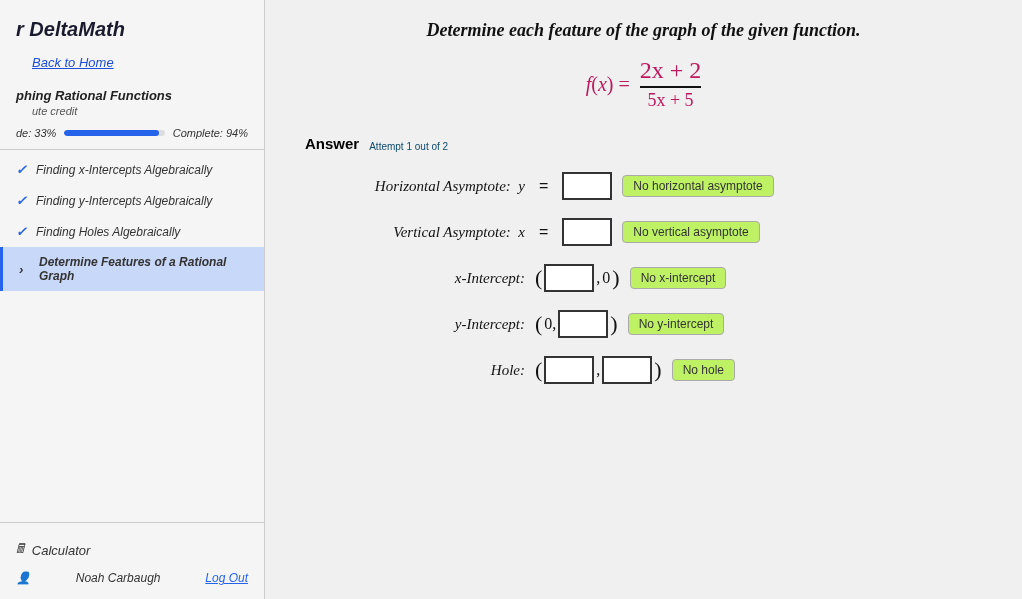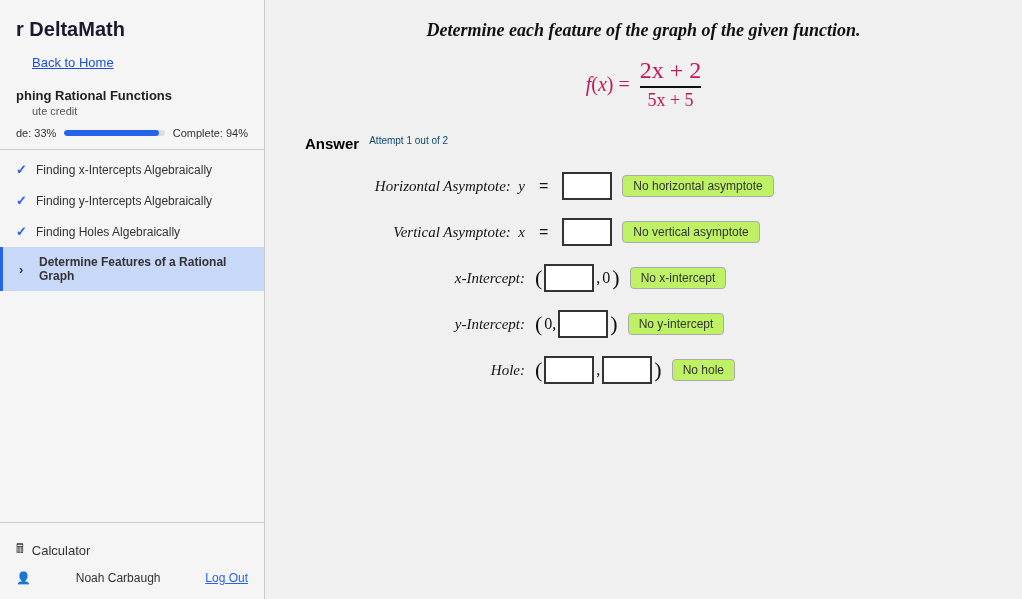--- a/index.html
+++ b/index.html
@@ -16,20 +16,21 @@
     .sidebar {
       width: 265px;
       min-width: 265px;
       background: #f5f5f5;
       border-right: 1px solid #ccc;
       display: flex;
       flex-direction: column;
       padding: 0;
       height: 100%;
       position: relative;
+      font-style: italic;
     }
 
     .sidebar-logo {
       font-size: 20px;
       font-weight: bold;
       color: #1a1a2e;
       padding: 18px 16px 10px 16px;
     }
 
     .sidebar-back {
@@ -201,21 +202,21 @@
     }
 
     .fx-label {
       font-size: 20px;
       font-family: Georgia, serif;
       vertical-align: middle;
     }
 
     .answer-header {
       display: flex;
-      align-items: flex-start;
+      align-items: flex-end;
       gap: 10px;
       margin-bottom: 20px;
     }
 
     .answer-label {
       font-weight: bold;
       font-size: 15px;
     }
 
     .attempt-label {

